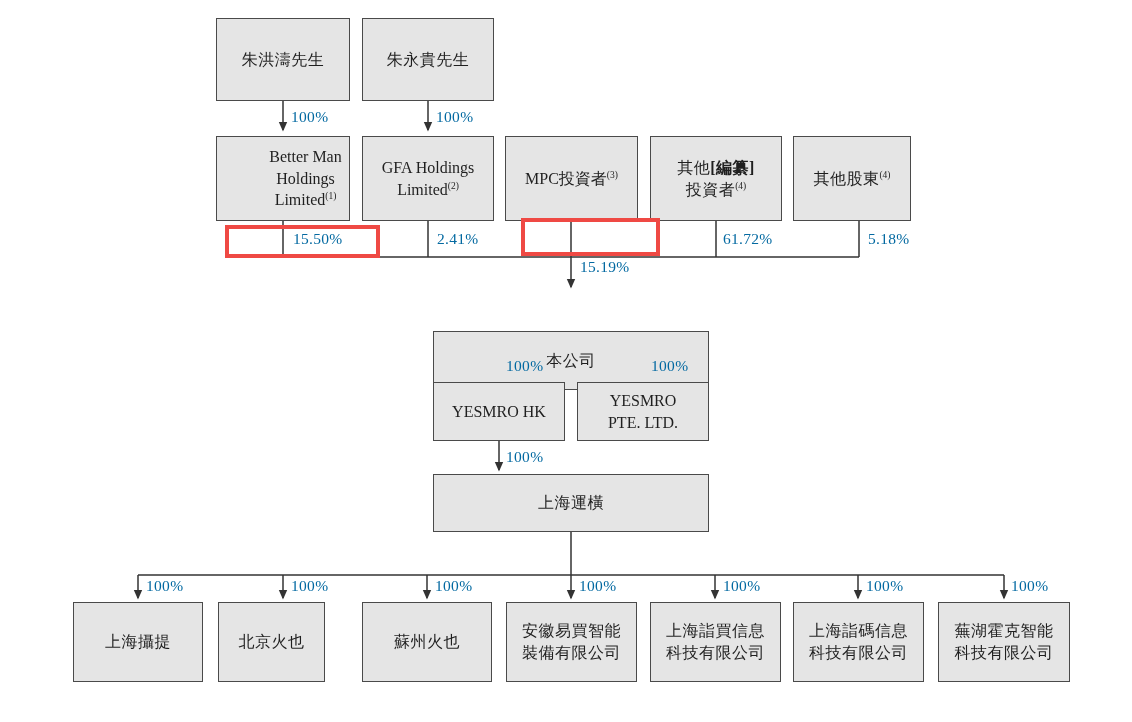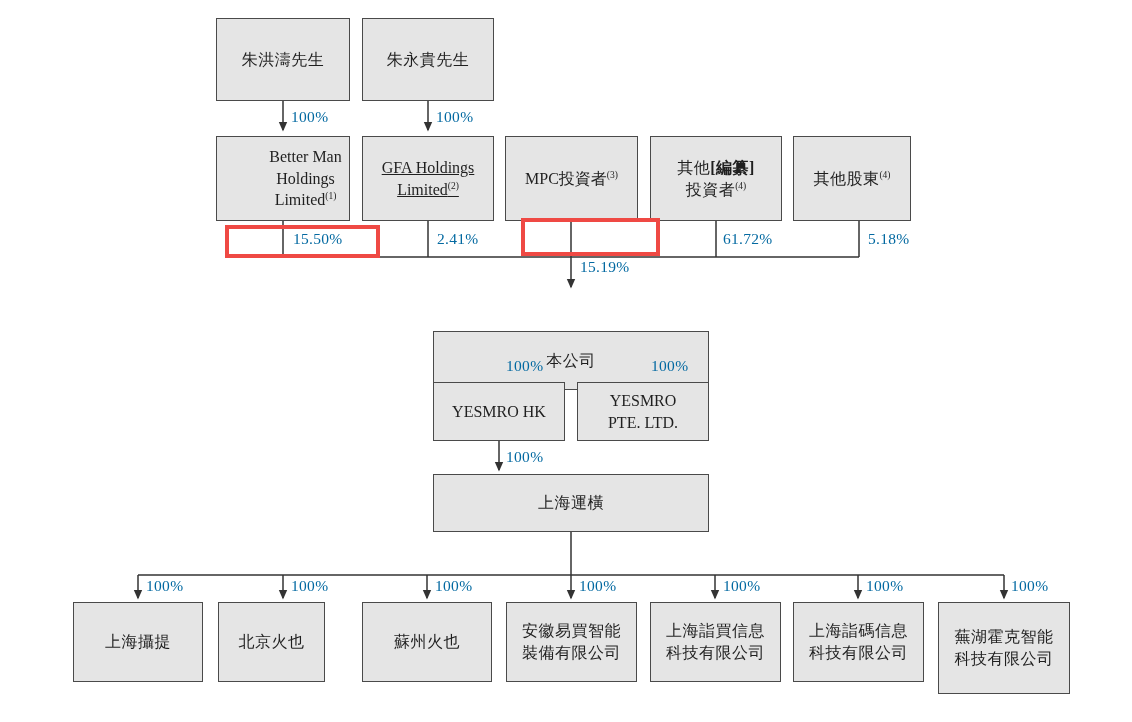--- a/index.html
+++ b/index.html
@@ -72,21 +72,21 @@
   <div class="node" style="left: 362px; top: 18px; width: 132px; height: 83px; border-color: rgb(74, 74, 74);">
     <span>朱永貴先生</span>
   </div>
   <span class="pct" style="left:291px;top:108px;">100%</span>
   <span class="pct" style="left:436px;top:108px;">100%</span>
 
   <div class="node" style="left: 216px; top: 136px; width: 134px; height: 85px; border-color: rgb(74, 74, 74); padding-left: 45px;">
     <span class="en">Better Man</span>
     <span class="en"><span>Holdings Limited</span><sup class="fn">(1)</sup></span>
   </div>
-  <div class="node" style="left: 362px; top: 136px; width: 132px; height: 85px; border-color: rgb(74, 74, 74); text-decoration: underline;">
+  <div class="node" style="left: 362px; top: 136px; width: 132px; height: 85px; border-color: rgb(74, 74, 74);">
     <span class="en">GFA Holdings</span>
     <span class="en"><span>Limited</span><sup class="fn">(2)</sup></span>
   </div>
   <div class="node" style="left: 505px; top: 136px; width: 133px; height: 85px; border-color: rgb(74, 74, 74);">
     <span><span class="en">MPC投資者</span><sup class="fn">(3)</sup></span>
   </div>
   <div class="node" style="left: 650px; top: 136px; width: 132px; height: 85px; border-color: rgb(74, 74, 74);">
     <span><span>其他</span><b class="redact">[編纂]</b></span>
     <span><span>投資者</span><sup class="fn">(4)</sup></span>
   </div>
@@ -146,18 +146,18 @@
     <span>裝備有限公司</span>
   </div>
   <div class="node" style="left: 650px; top: 602px; width: 131px; height: 80px; border-color: rgb(74, 74, 74);">
     <span>上海詣買信息</span>
     <span>科技有限公司</span>
   </div>
   <div class="node" style="left: 793px; top: 602px; width: 131px; height: 80px; border-color: rgb(74, 74, 74);">
     <span>上海詣碼信息</span>
     <span>科技有限公司</span>
   </div>
-  <div class="node" style="left: 938px; top: 602px; width: 132px; height: 92px; border-color: rgb(74, 74, 74);">
+  <div class="node" style="left: 938px; top: 602px; width: 132px; height: 80px; border-color: rgb(74, 74, 74);">
     <span>蕪湖霍克智能</span>
     <span>科技有限公司</span>
   </div>
 
 </div>
 
 </body></html>

